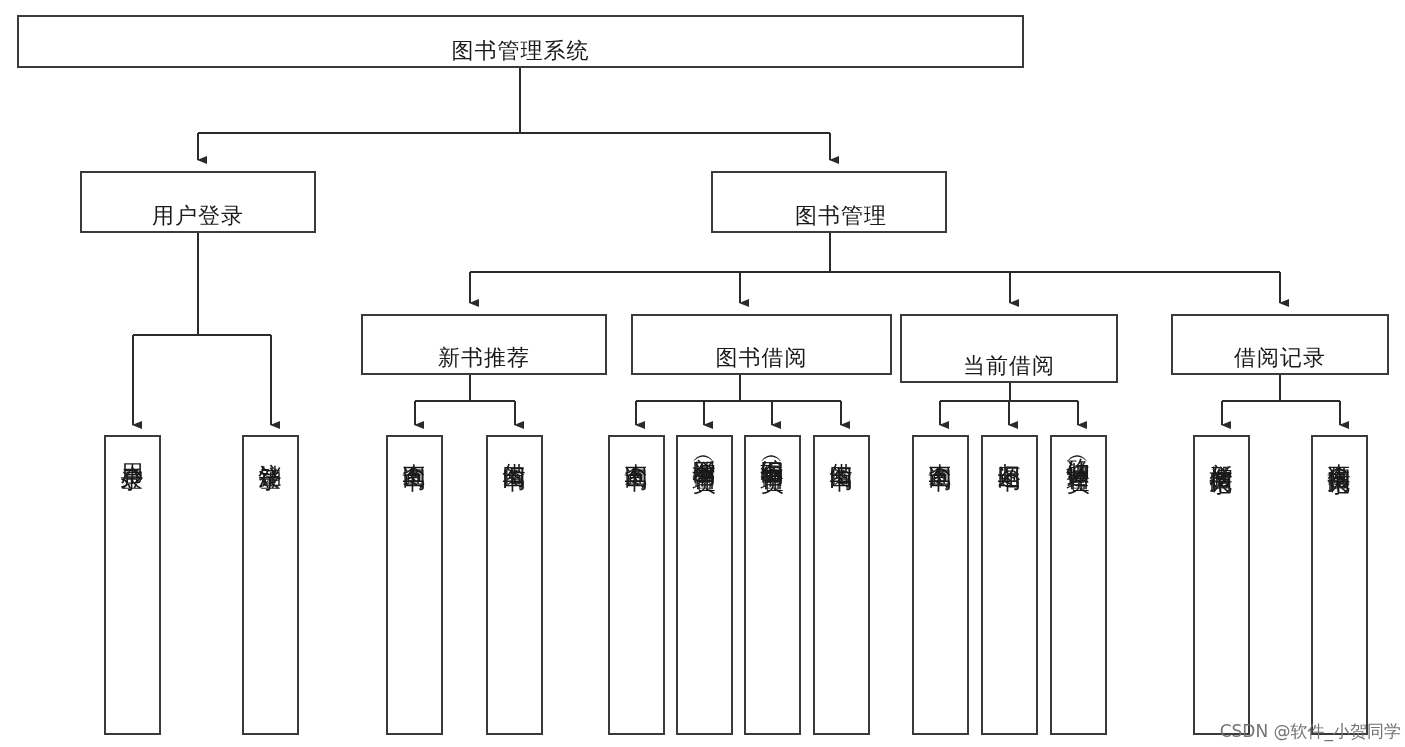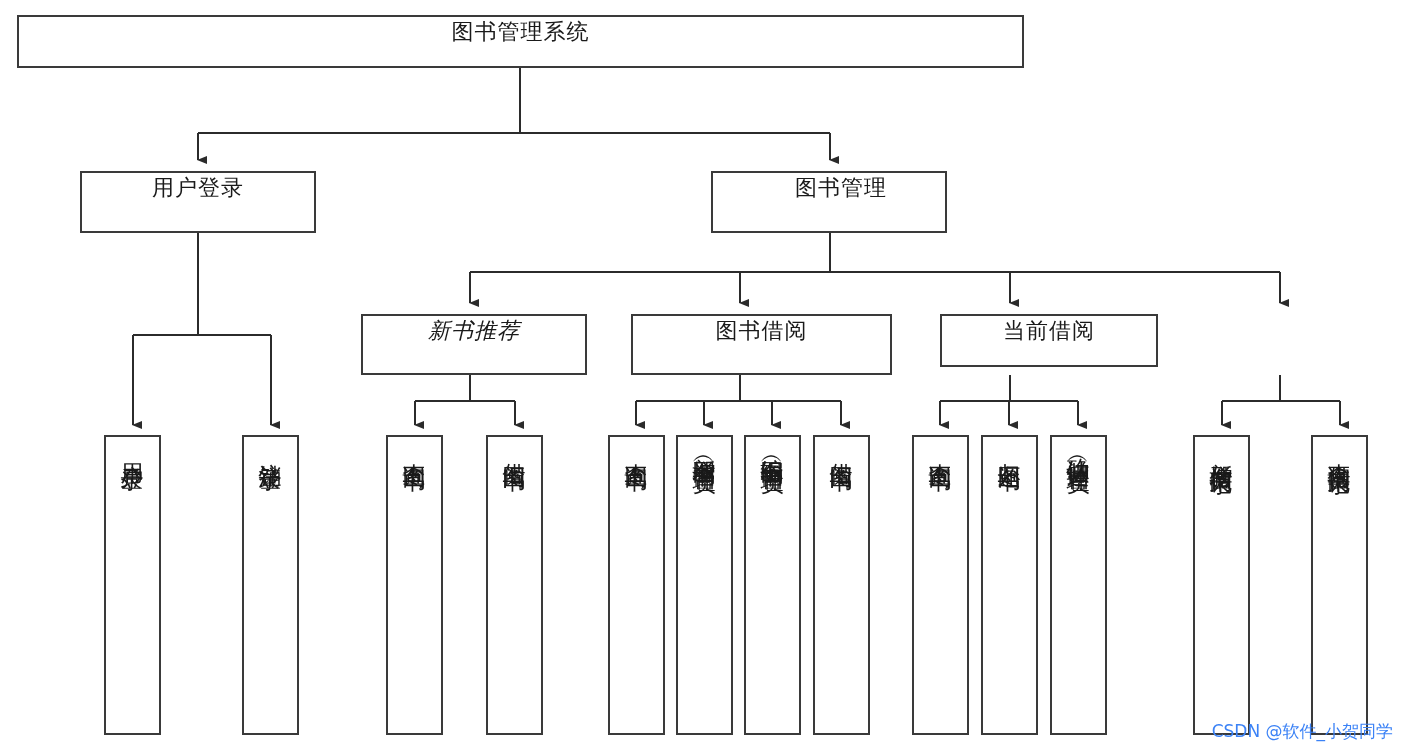--- a/index.html
+++ b/index.html
@@ -25,21 +25,21 @@
     width: 1405px;
     height: 747px;
     pointer-events: none;
   }
   .node {
     position: absolute;
     box-sizing: border-box;
     background: #ffffff;
     border: 2px solid #3a3a3a;
     display: flex;
-    align-items: flex-start;
+    align-items: flex-end;
     justify-content: center;
     color: #1a1a1a;
     z-index: 2;
   }
   .node.horiz {
     font-size: 22px;
     letter-spacing: 1px;
   }
   .node.vert {
     align-items: flex-start;
@@ -55,24 +55,24 @@
     white-space: nowrap;
   }
   .node.vert.pad-top .vlabel {
     padding-top: 0px;
   }
   .node-root {
     font-size: 23px;
   }
   #watermark {
     position: absolute;
-    right: 12px;
+    right: 4px;
     bottom: 4px;
     font-size: 17px;
-    color: #3b82f6;
+    color: #737373;
     z-index: 5;
     white-space: nowrap;
     font-family: "DejaVu Sans", "Liberation Sans", sans-serif;
   }
 </style>
 </head>
 <body>
 
 <div id="diagram-root">
 
@@ -131,32 +131,35 @@
   </div>
 
   <div class="node horiz" style="left:80px; top:171px; width:236px; height:62px;">
     <span>用户登录</span>
   </div>
 
   <div class="node horiz" style="left:711px; top:171px; width:236px; height:62px;padding-left:24px;">
     <span>图书管理</span>
   </div>
 
-  <div class="node horiz" style="left:361px; top:314px; width:226px; height:61px;font-style:italic;">
+  <div class="node horiz" style="left:361px; top:314px; width:246px; height:61px;">
     <span>新书推荐</span>
   </div>
 
   <div class="node horiz" style="left:631px; top:314px; width:261px; height:61px;">
     <span>图书借阅</span>
   </div>
 
-  <div class="node horiz" style="left:940px; top:314px; width:218px; height:53px;">
+  <div class="node horiz" style="left:900px; top:314px; width:218px; height:69px;">
     <span>当前借阅</span>
   </div>
 
+  <div class="node horiz" style="left:1171px; top:314px; width:218px; height:61px;">
+    <span>借阅记录</span>
+  </div>
 
   <div class="node vert" style="left:104px; top:435px; width:57px; height:300px;">
     <span class="vlabel">用户登录</span>
   </div>
 
   <div class="node vert" style="left:242px; top:435px; width:57px; height:300px;">
     <span class="vlabel">注销登录</span>
   </div>
 
   <div class="node vert" style="left:386px; top:435px; width:57px; height:300px;">

